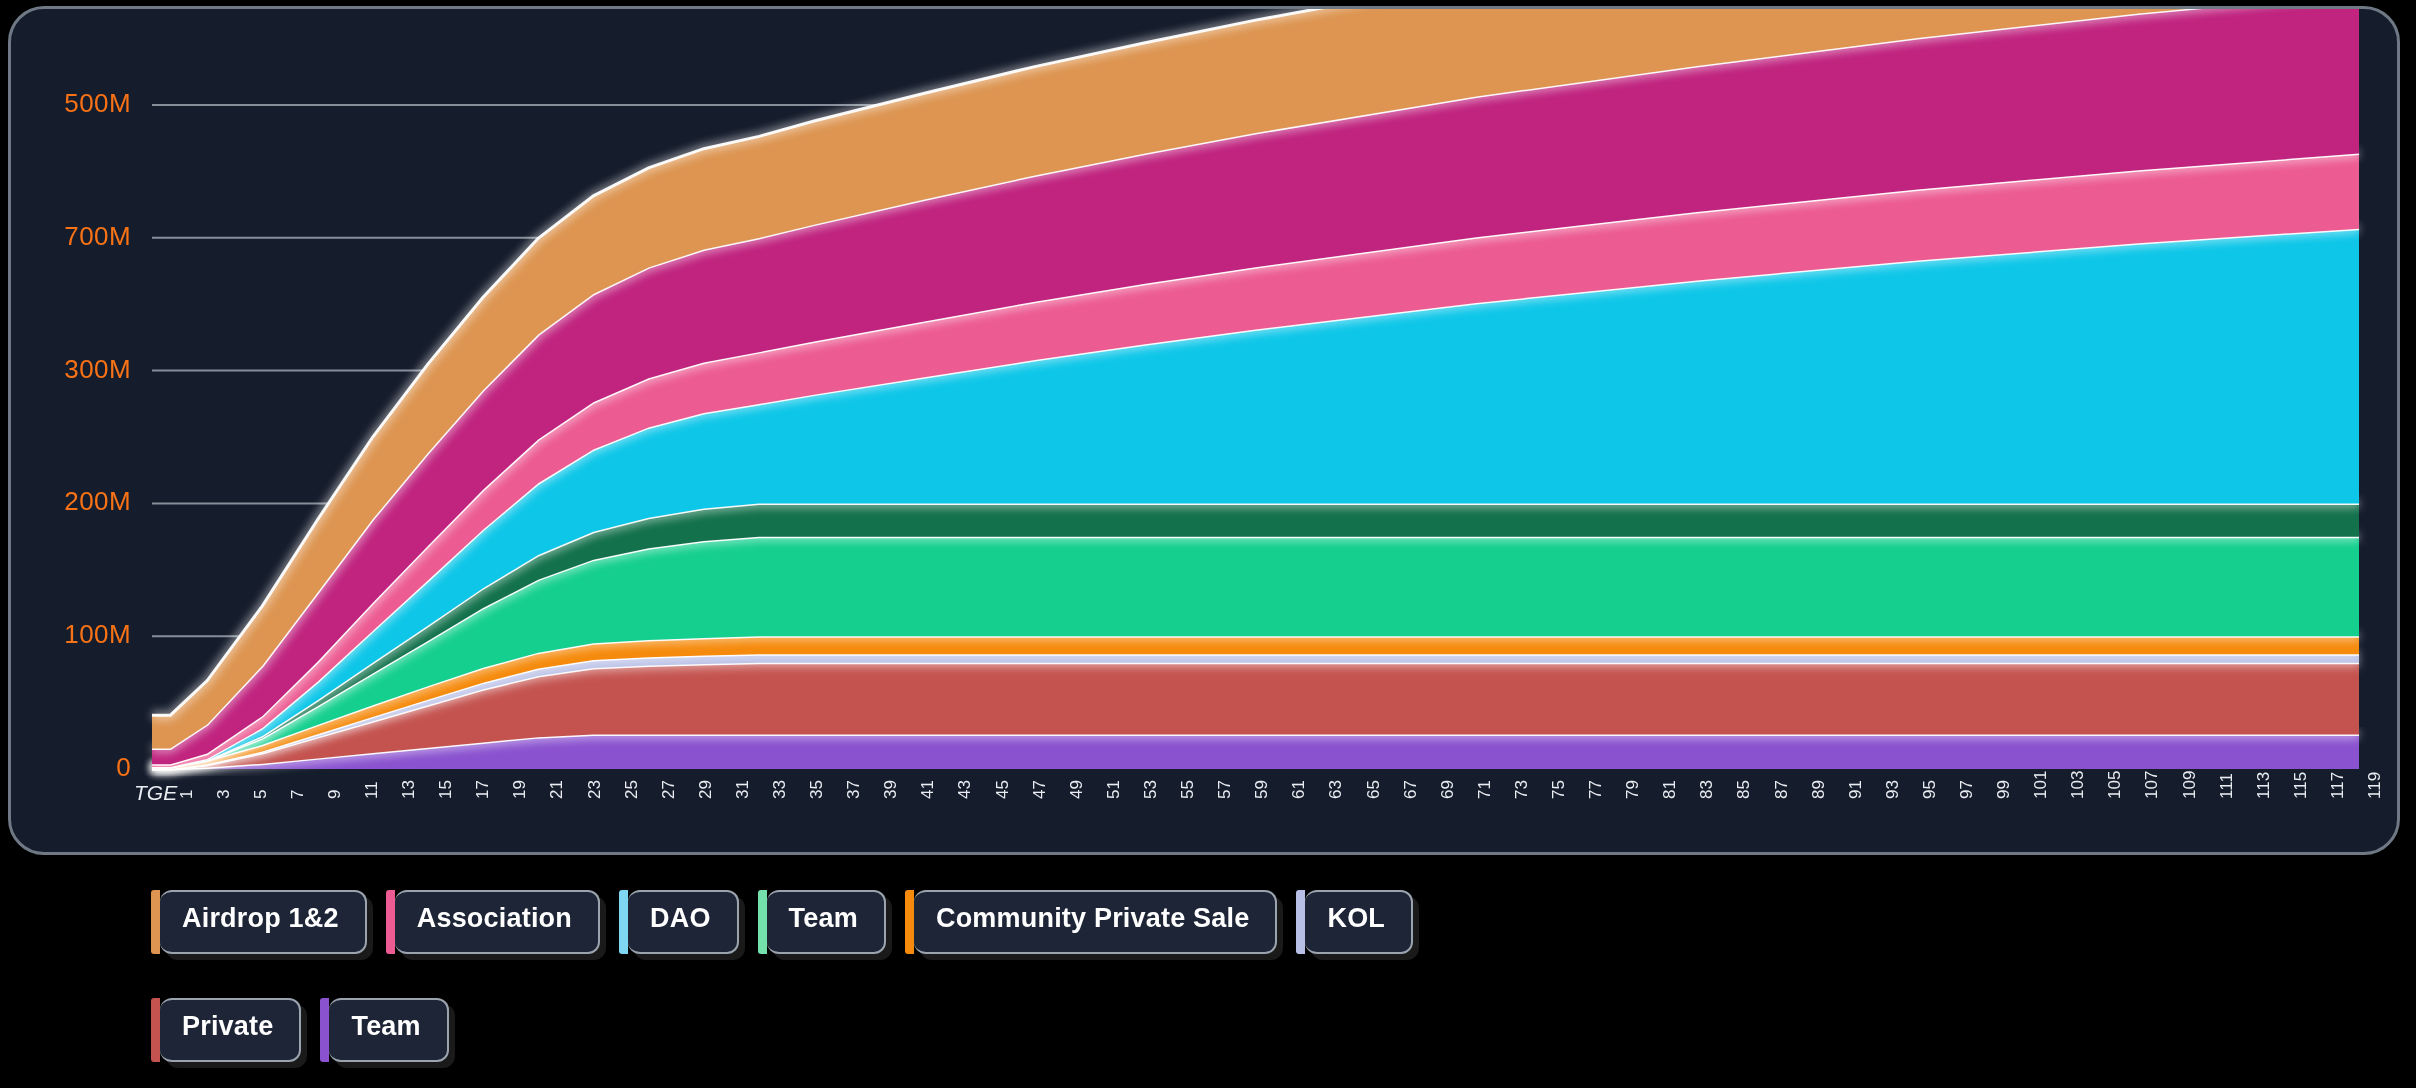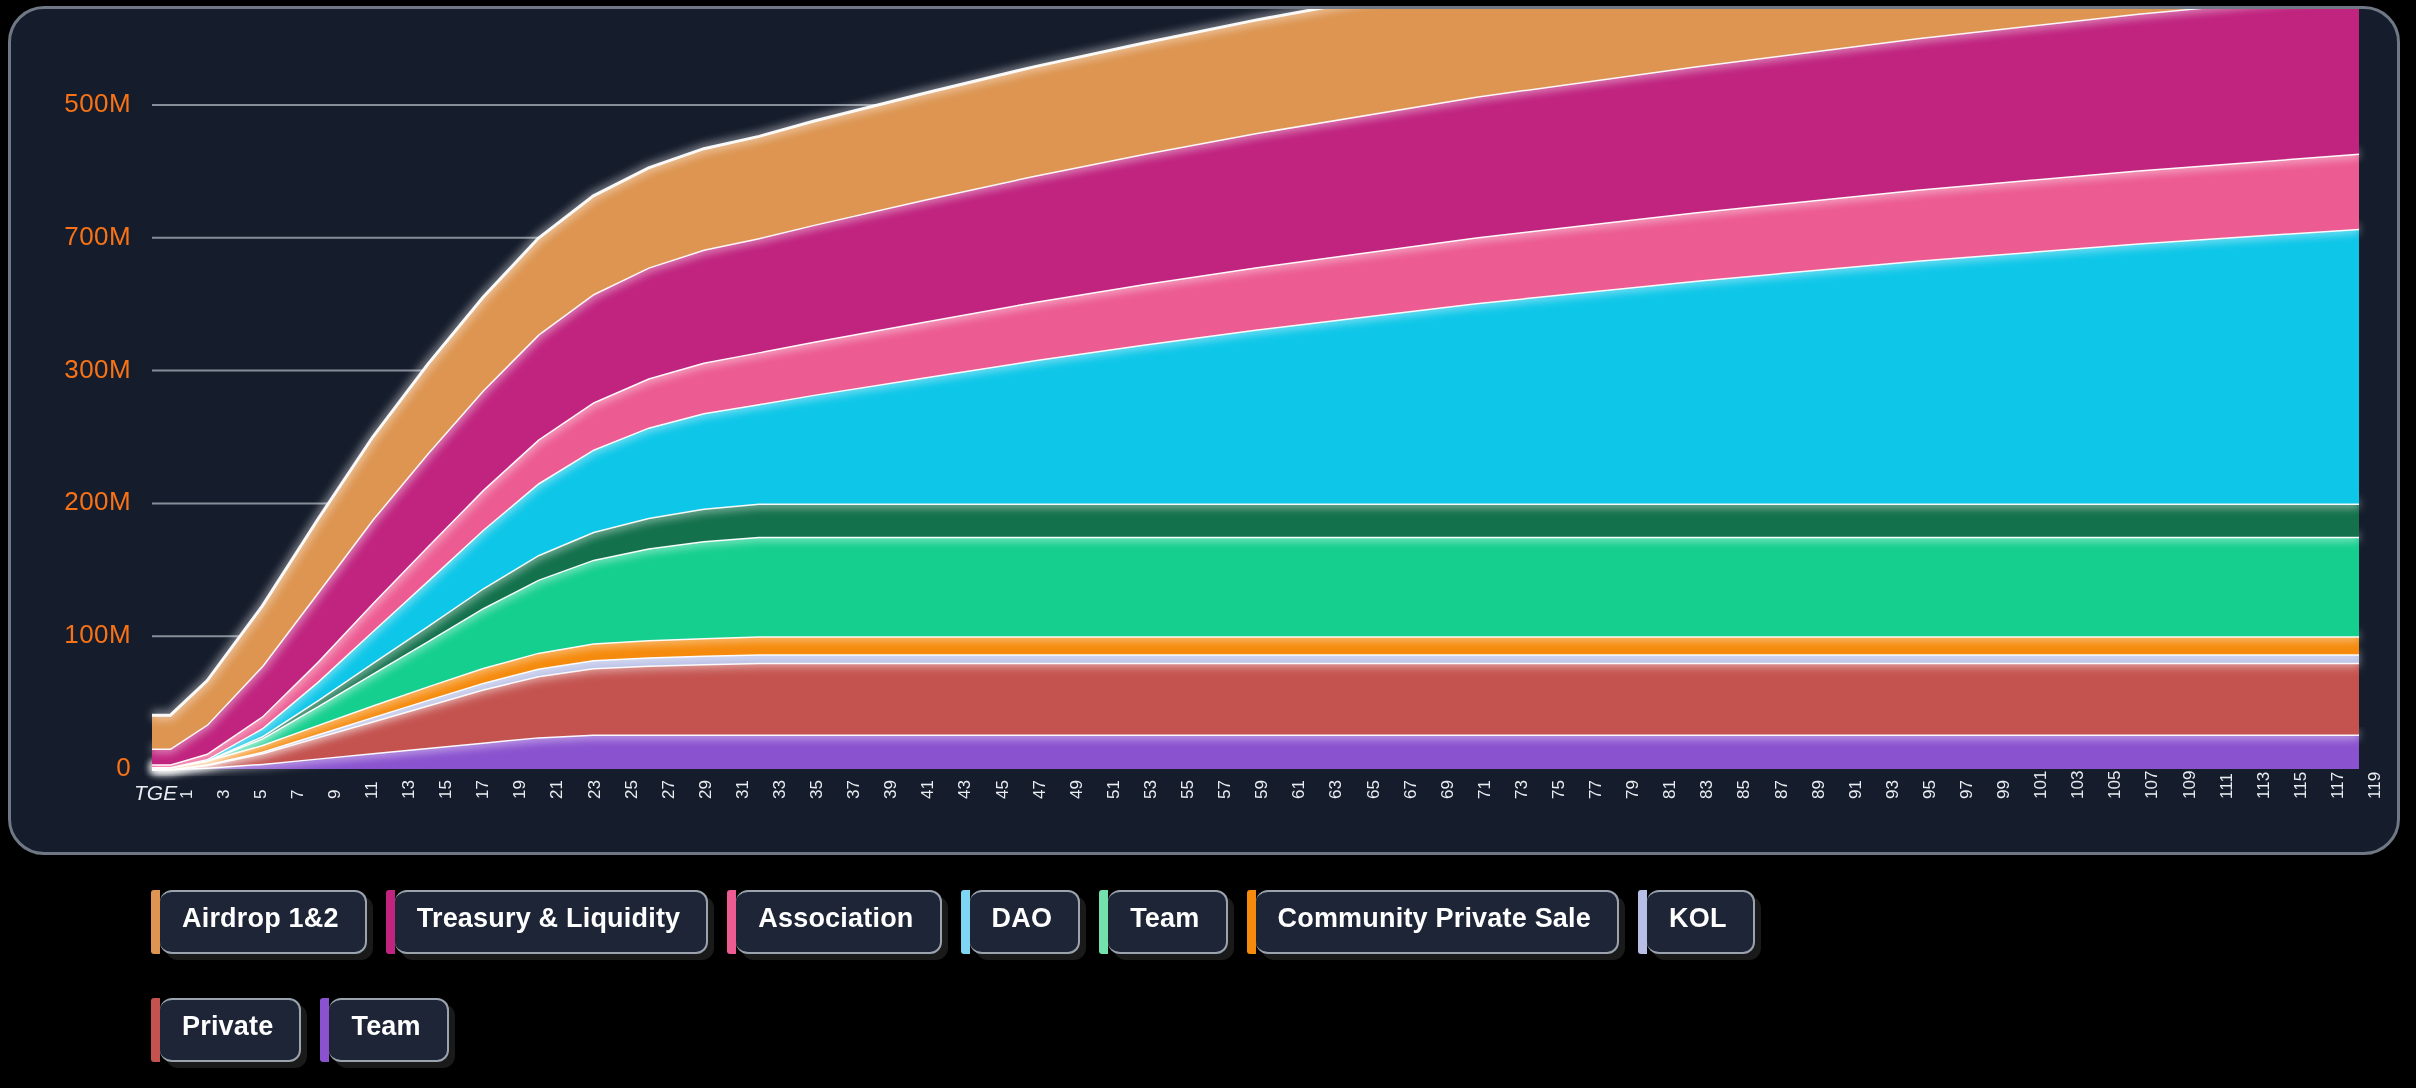--- a/index.html
+++ b/index.html
@@ -176,24 +176,20 @@
         </div>
     </div>
   </div>
 
   <div id="legend">
       <div class="legend-chip">
         <span class="legend-swatch" style="background: rgb(221, 149, 81);"></span>
         <span class="legend-label">Airdrop 1&amp;2</span>
       </div>
       <div class="legend-chip">
-        <span class="legend-swatch" style="background: rgb(192, 36, 127);"></span>
-        <span class="legend-label">Treasury &amp; Liquidity</span>
-      </div>
-      <div class="legend-chip">
         <span class="legend-swatch" style="background: rgb(236, 91, 146);"></span>
         <span class="legend-label">Association</span>
       </div>
       <div class="legend-chip">
         <span class="legend-swatch" style="background: rgb(127, 214, 242);"></span>
         <span class="legend-label">DAO</span>
       </div>
       <div class="legend-chip">
         <span class="legend-swatch" style="background: rgb(116, 224, 172);"></span>
         <span class="legend-label">Team</span>

